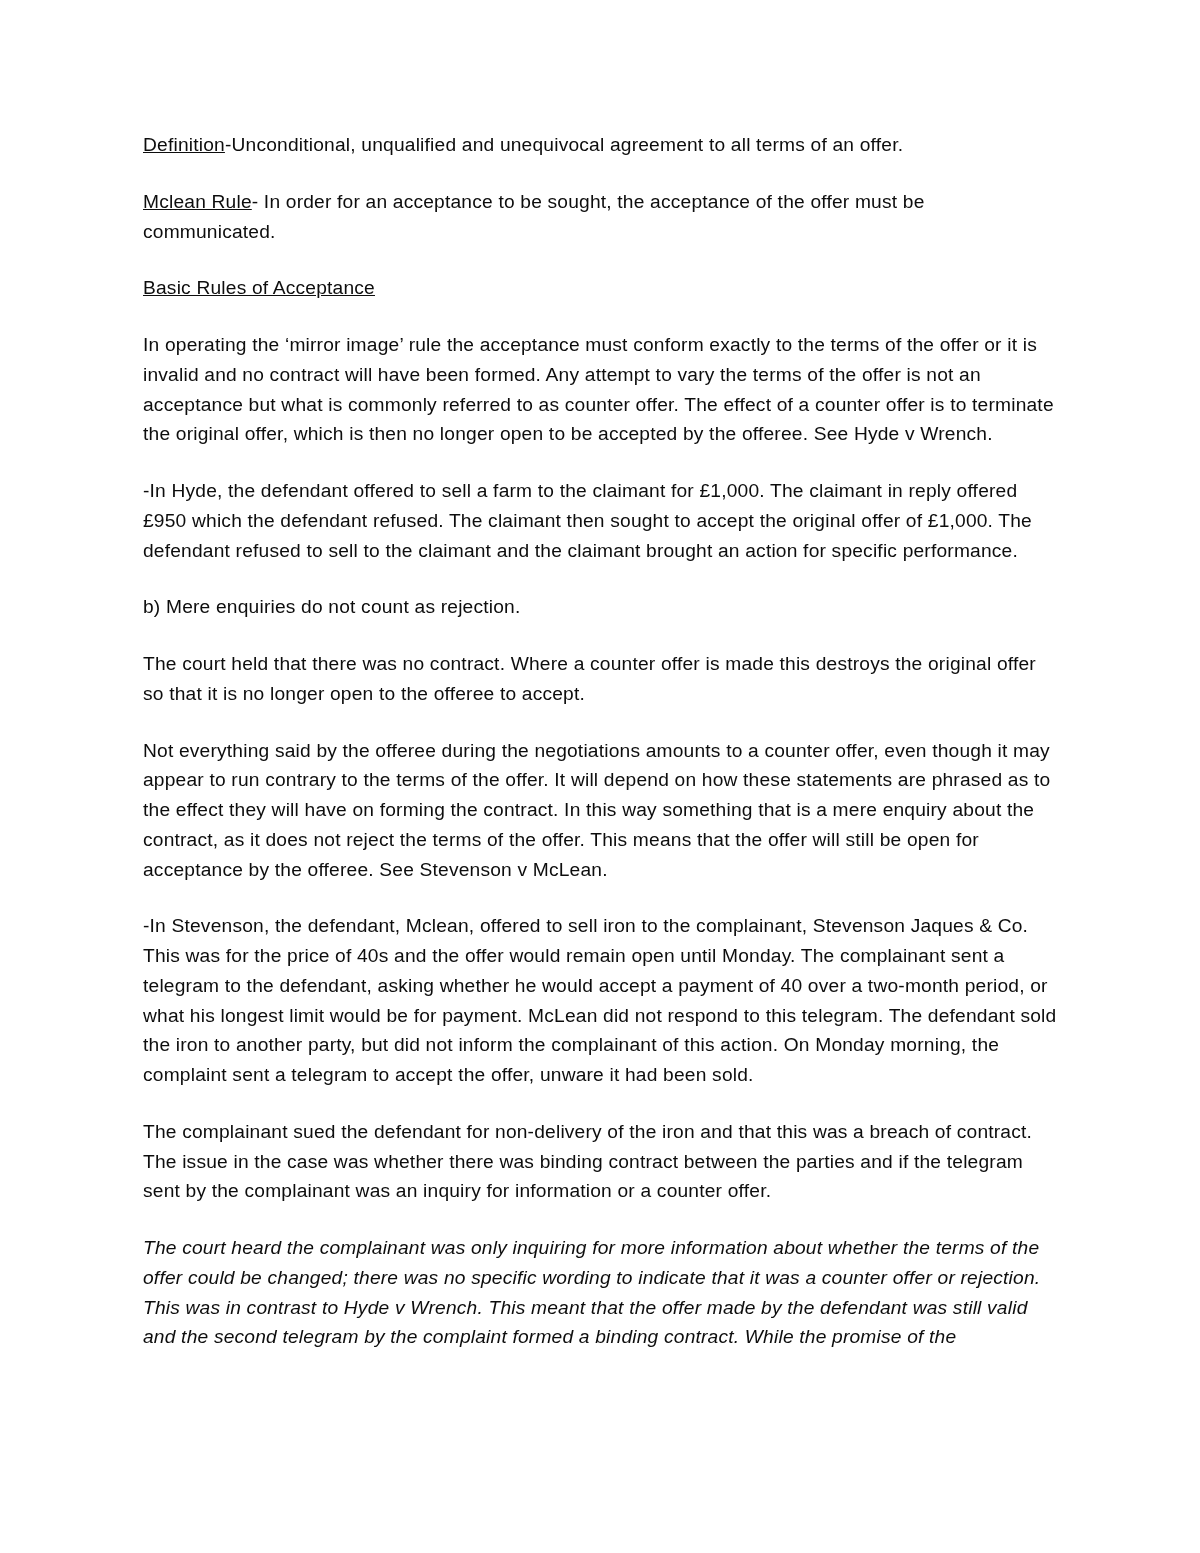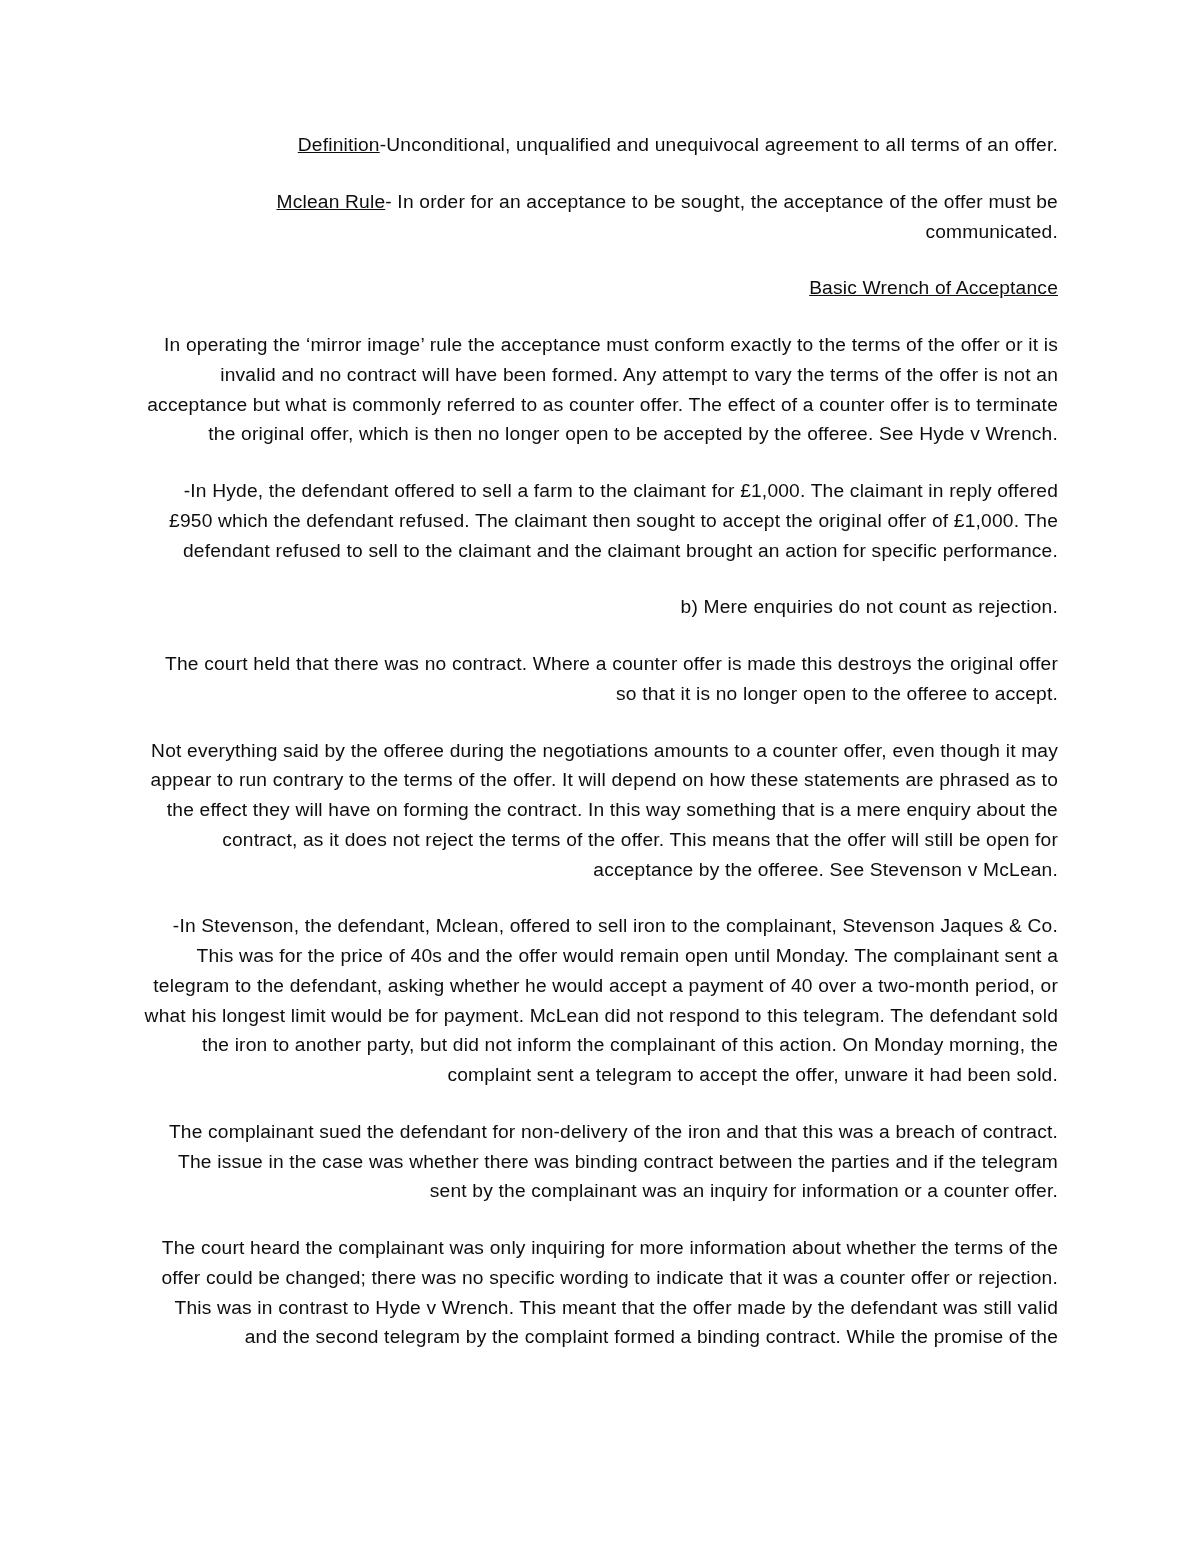--- a/index.html
+++ b/index.html
@@ -21,46 +21,47 @@
     background: #ffffff;
   }
   .doc-body {
     width: 915px;
   }
   p.para {
     margin: 0 0 27px 0;
     font-size: 19.2px;
     line-height: 1.55;
     letter-spacing: 0.01em;
-    text-align: right;
+    text-align: left;
     color: #0d0d0d;
   }
   p.para:last-child {
     margin-bottom: 0;
+    font-style: italic;
   }
   .u {
     text-decoration: underline;
   }
 </style>
 </head>
 <body>
 
 <div class="page">
   <div class="doc-body">
 
     <p class="para">
       <span class="u">Definition</span><span>-Unconditional, unqualified and unequivocal agreement to all terms of an offer.</span>
     </p>
 
     <p class="para">
       <span class="u">Mclean Rule</span><span>- In order for an acceptance to be sought, the acceptance of the offer must be communicated.</span>
     </p>
 
     <p class="para">
-      <span class="u">Basic Wrench of Acceptance</span><span></span>
+      <span class="u">Basic Rules of Acceptance</span><span></span>
     </p>
 
 
     <p class="para">
       <span>In operating the ‘mirror image’ rule the acceptance must conform exactly to the terms of the offer or it is invalid and no contract will have been formed. Any attempt to vary the terms of the offer is not an acceptance but what is commonly referred to as counter offer. The effect of a counter offer is to terminate the original offer, which is then no longer open to be accepted by the offeree. See Hyde v Wrench.</span>
     </p>
 
     <p class="para">
       <span>-In Hyde, the defendant offered to sell a farm to the claimant for £1,000. The claimant in reply offered £950 which the defendant refused. The claimant then sought to accept the original offer of £1,000. The defendant refused to sell to the claimant and the claimant brought an action for specific performance.</span>
     </p>

